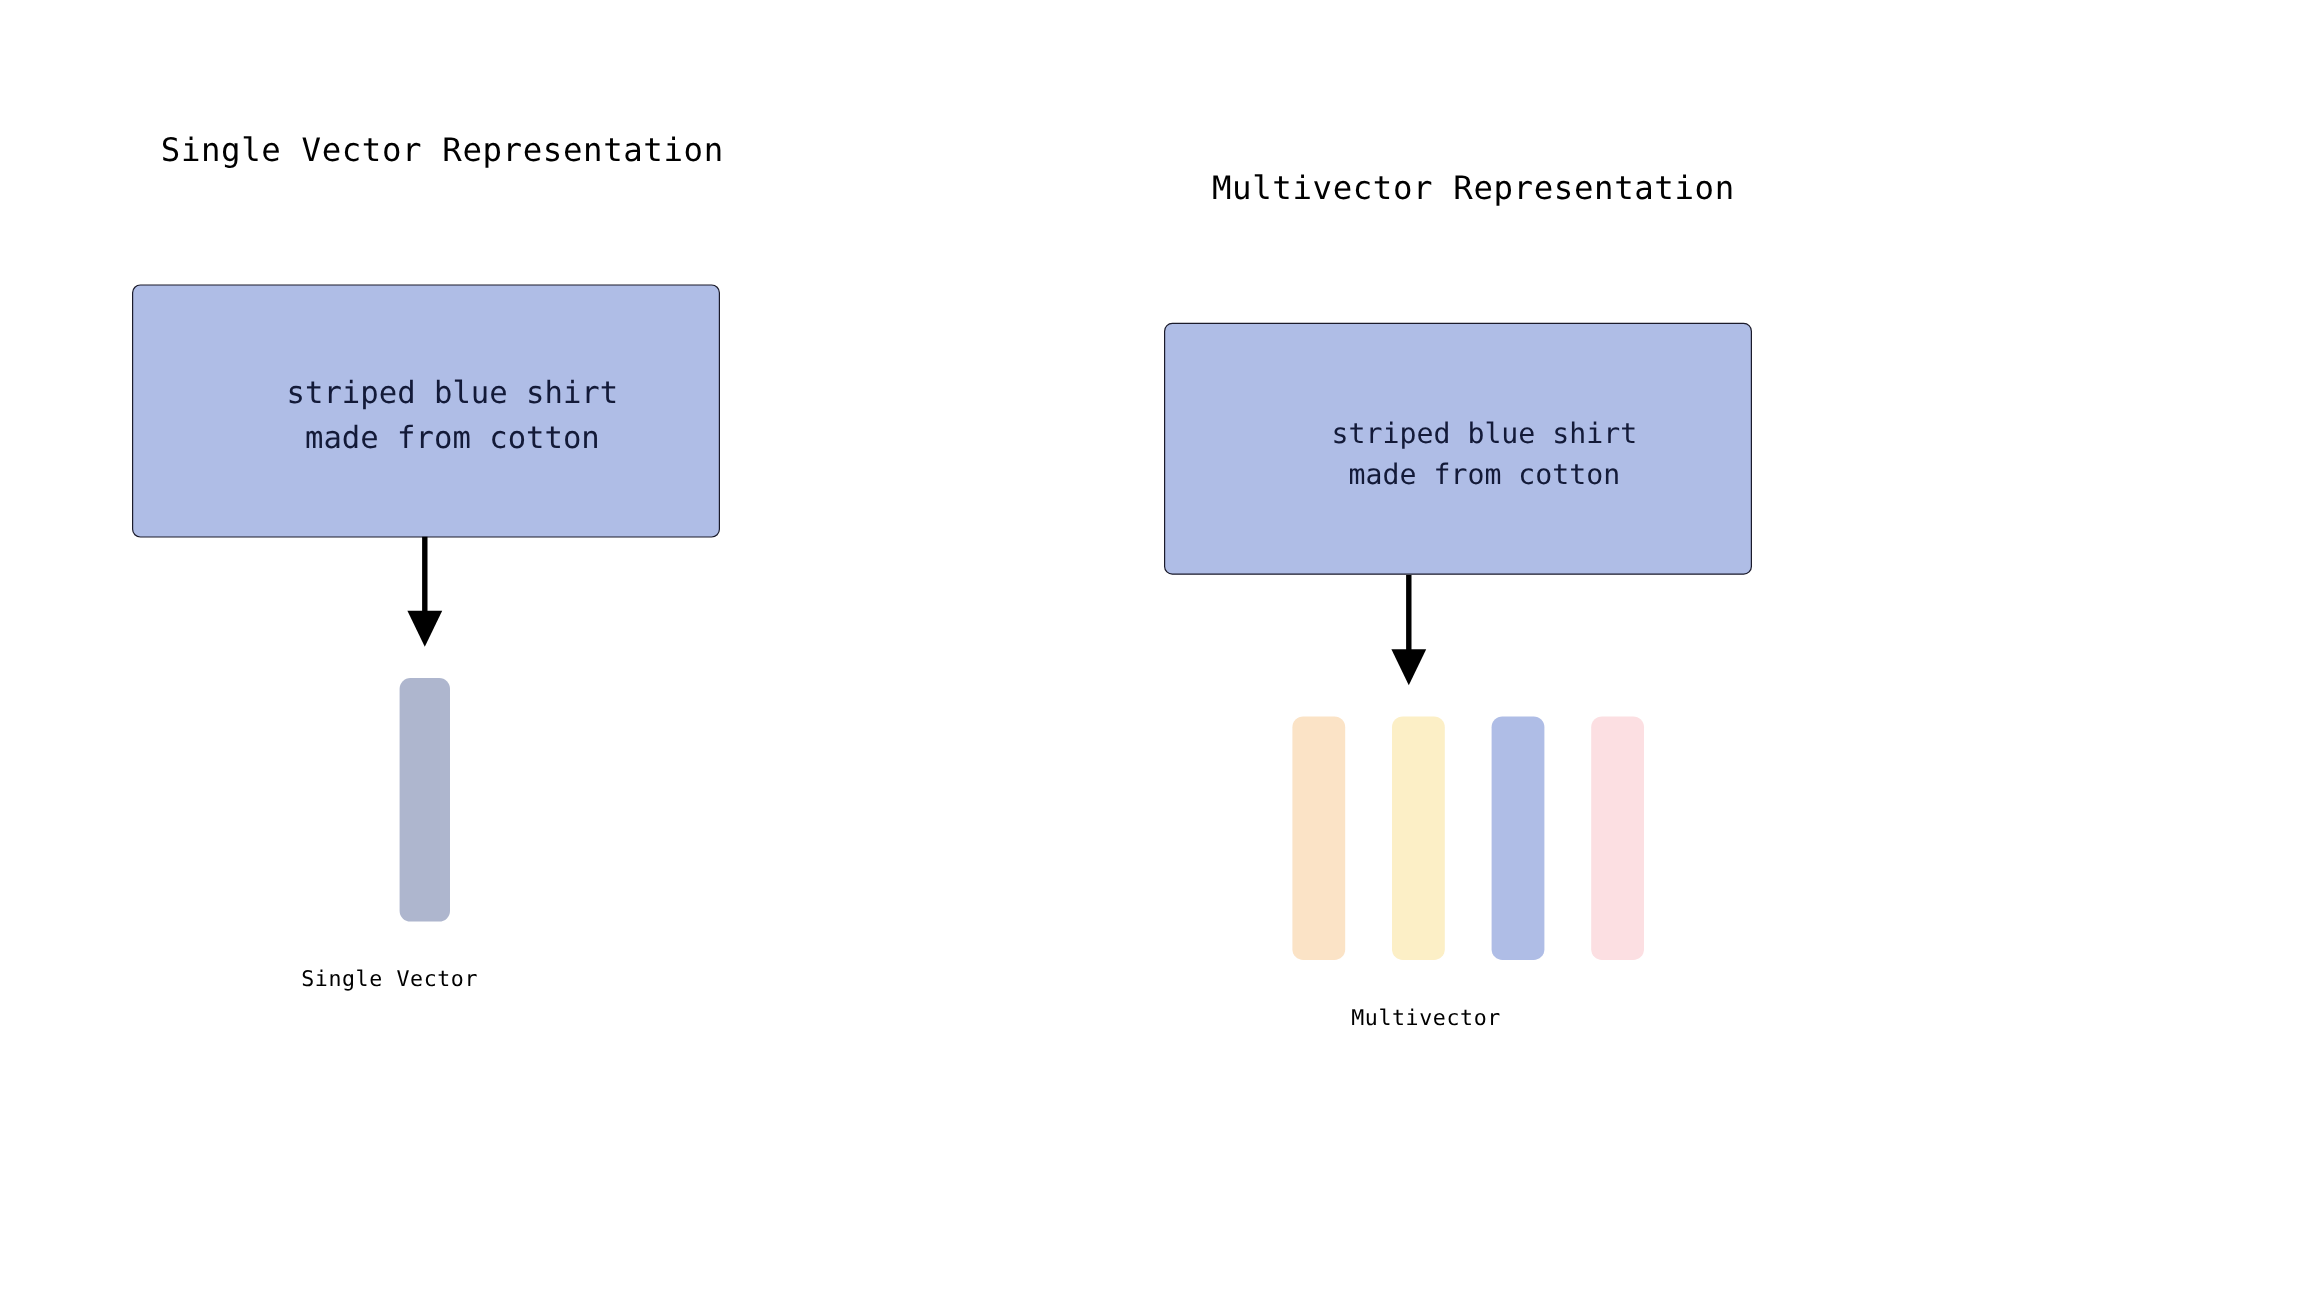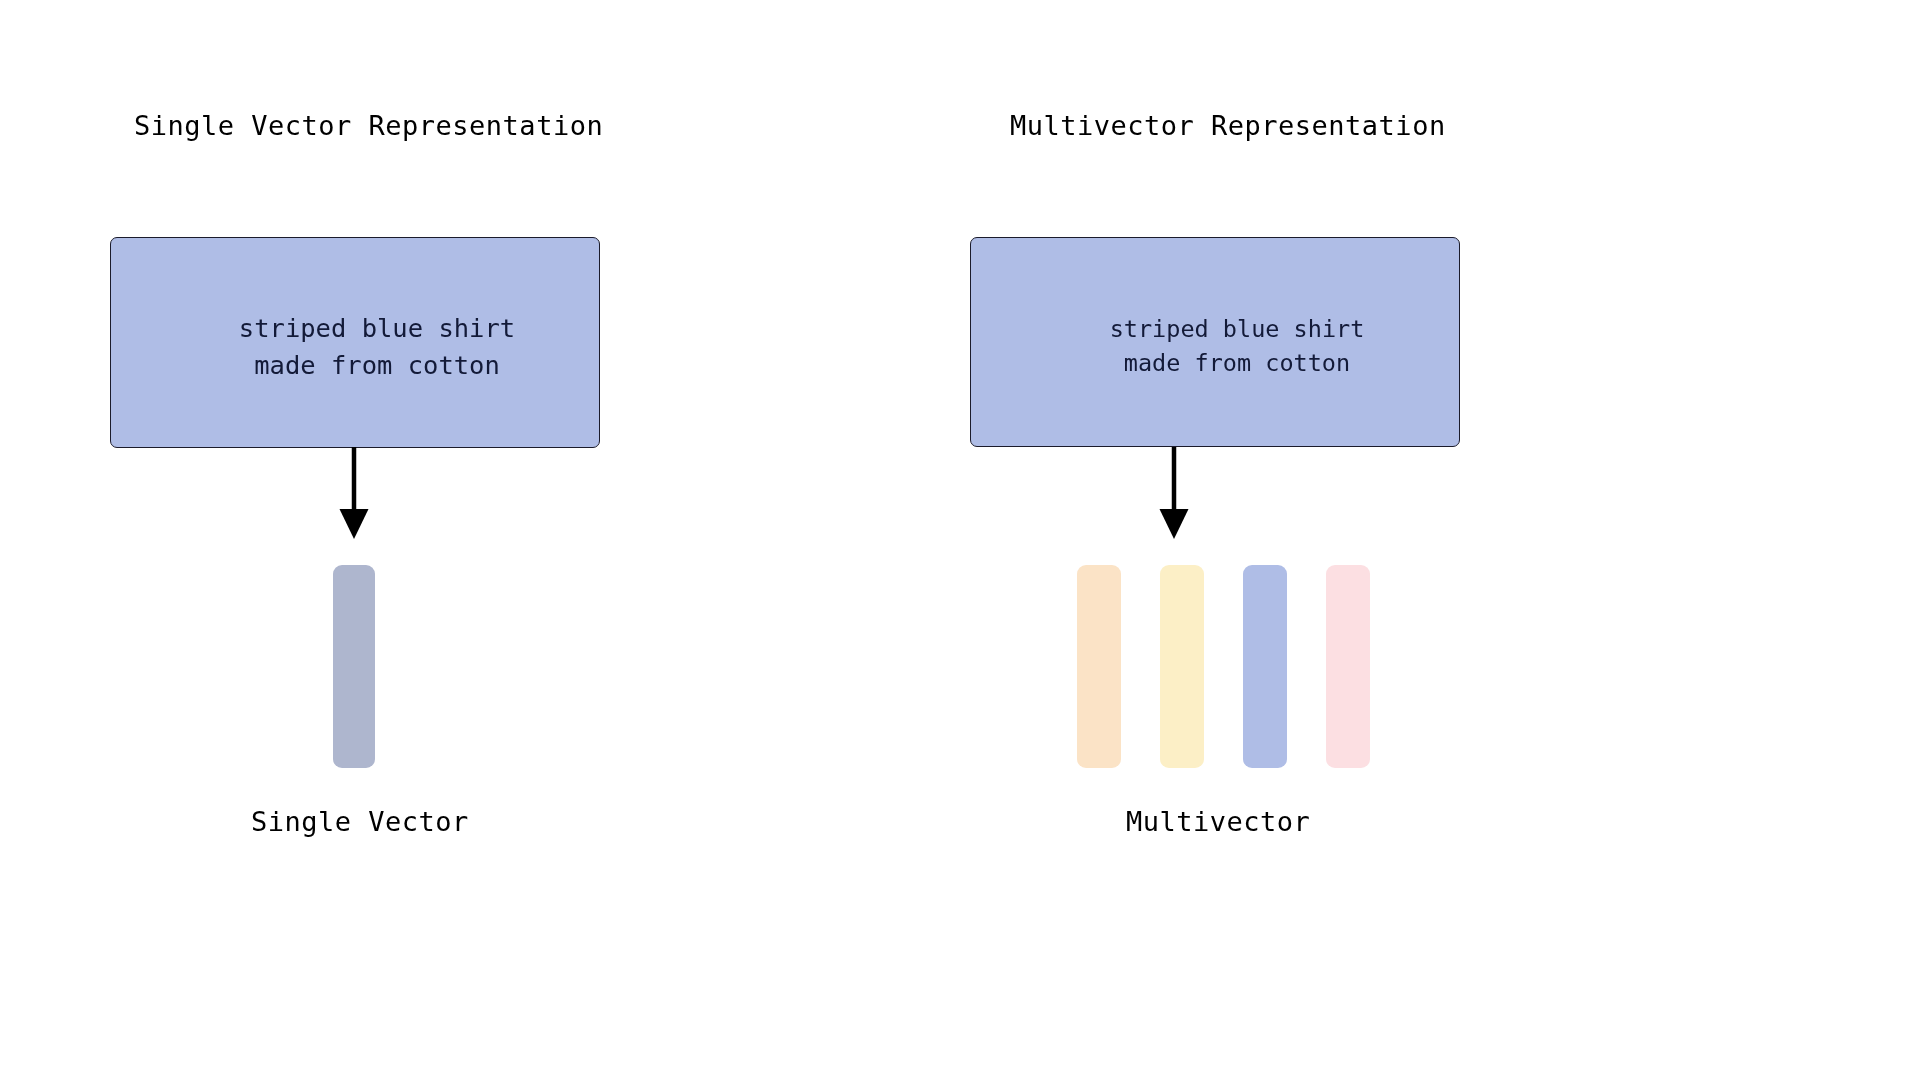--- a/index.html
+++ b/index.html
@@ -15,21 +15,21 @@
     font-family: "DejaVu Sans Mono", "Liberation Mono", monospace;
     -webkit-font-smoothing: antialiased;
   }
 
   .panel {
     position: absolute;
     top: 0;
     height: 926px;
   }
   #panel-single { left: 0px;   width: 960px; }
-  #panel-multi  { left: 960px; width: 960px; }
+  #panel-multi  { left: 960px; width: 960px; margin-top: 32px; }
 
   .panel-title {
     position: absolute;
     top: 110px;
     font-size: 27px;
     letter-spacing: 0.5px;
     color: #000000;
     white-space: nowrap;
     line-height: 1.2;
   }
@@ -103,21 +103,21 @@
     height: 203px;
   }
   #bars-multi .vec-bar {
     width: 44px;
     height: 203px;
   }
 
   .caption {
     position: absolute;
     top: 806px;
-    font-size: 27px;
+    font-size: 18px;
     letter-spacing: 0.5px;
     color: #000000;
     white-space: nowrap;
     line-height: 1.2;
   }
   #caption-single { left: 251px; }
   #caption-multi  { left: 166px; }
 </style>
 </head>
 <body>

